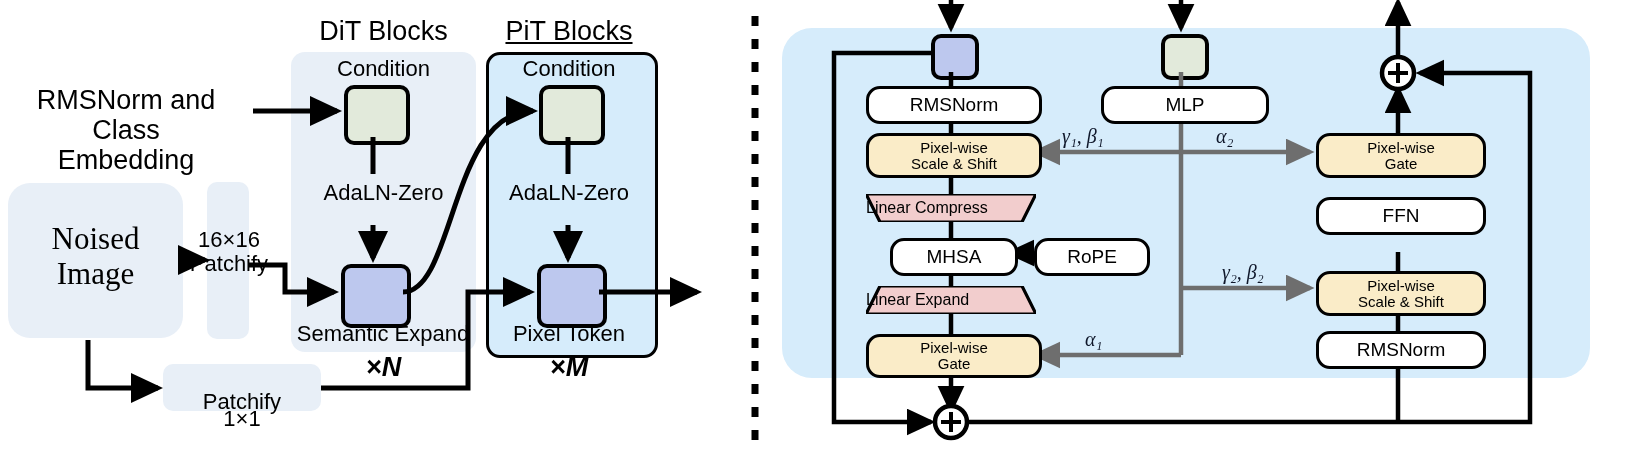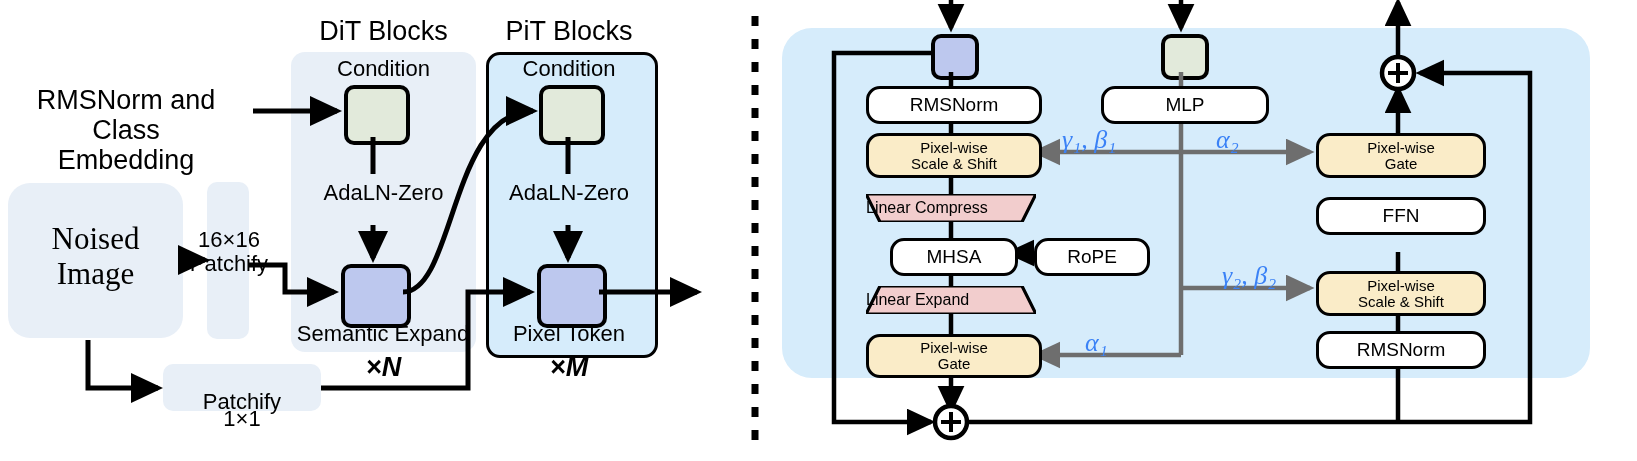--- a/index.html
+++ b/index.html
@@ -28,21 +28,21 @@
   .rbox{position:absolute;border:3.5px solid #000;border-radius:14px;display:flex;align-items:center;justify-content:center;text-align:center;line-height:1.05;color:#000;}
   .rbox.white{background:#ffffff;}
   .rbox.yellow{background:#faecc8;}
   .f19{font-size:19px;}
   .f15{font-size:15px;}
 
   .trap{position:absolute;display:flex;align-items:center;justify-content:flex-start;color:#000;font-size:16px;}
   .trap .shape{position:absolute;left:0;top:0;width:100%;height:100%;}
   .trap span{position:relative;z-index:2;}
 
-  .greek{position:absolute;color:#3b82f6;font-family:"Liberation Serif","DejaVu Serif",serif;font-style:italic;font-size:26px;white-space:nowrap;}
+  .greek{position:absolute;color:#0f172a;font-family:"Liberation Serif","DejaVu Serif",serif;font-style:italic;font-size:20px;white-space:nowrap;}
 </style>
 </head>
 <body>
 
 <div id="root">
 
   <div class="group-panel" style="left:291px;top:52px;width:185px;height:300px;"></div>
 
   <div class="pit-panel" style="left:486px;top:52px;width:166px;height:300px;"></div>
 
@@ -151,21 +151,21 @@
       <circle cx="951" cy="422" r="16" fill="#fff" stroke="#000" stroke-width="4.5"></circle>
       <path d="M941,422 L961,422 M951,412 L951,432" stroke="#000" stroke-width="4"></path>
     </g>
     <g>
       <circle cx="1398" cy="73" r="16" fill="#fff" stroke="#000" stroke-width="4.5"></circle>
       <path d="M1388,73 L1408,73 M1398,63 L1398,83" stroke="#000" stroke-width="4"></path>
     </g>
   </svg>
 
   <div class="lbl title" style="left:291px;top:16px;width:185px;">DiT Blocks</div>
-  <div class="lbl title" style="left:486px;top:16px;width:166px;">PiT Blocks</div>
+  <div class="lbl title" style="left:486px;top:16px;width:166px;text-decoration:underline;">PiT Blocks</div>
 
   <div class="lbl title" style="left: 6px; top: 85px; width: 240px; white-space: pre-line;">RMSNorm and Class
 Embedding</div>
 
   <div class="lbl big" style="left: 8px; top: 222px; width: 175px; white-space: pre-line;">Noised
 Image</div>
 
   <div class="lbl mid" style="left:182px;top:228px;width:94px;">16×16</div>
   <div class="lbl mid" style="left:182px;top:252px;width:94px;">Patchify</div>
 

